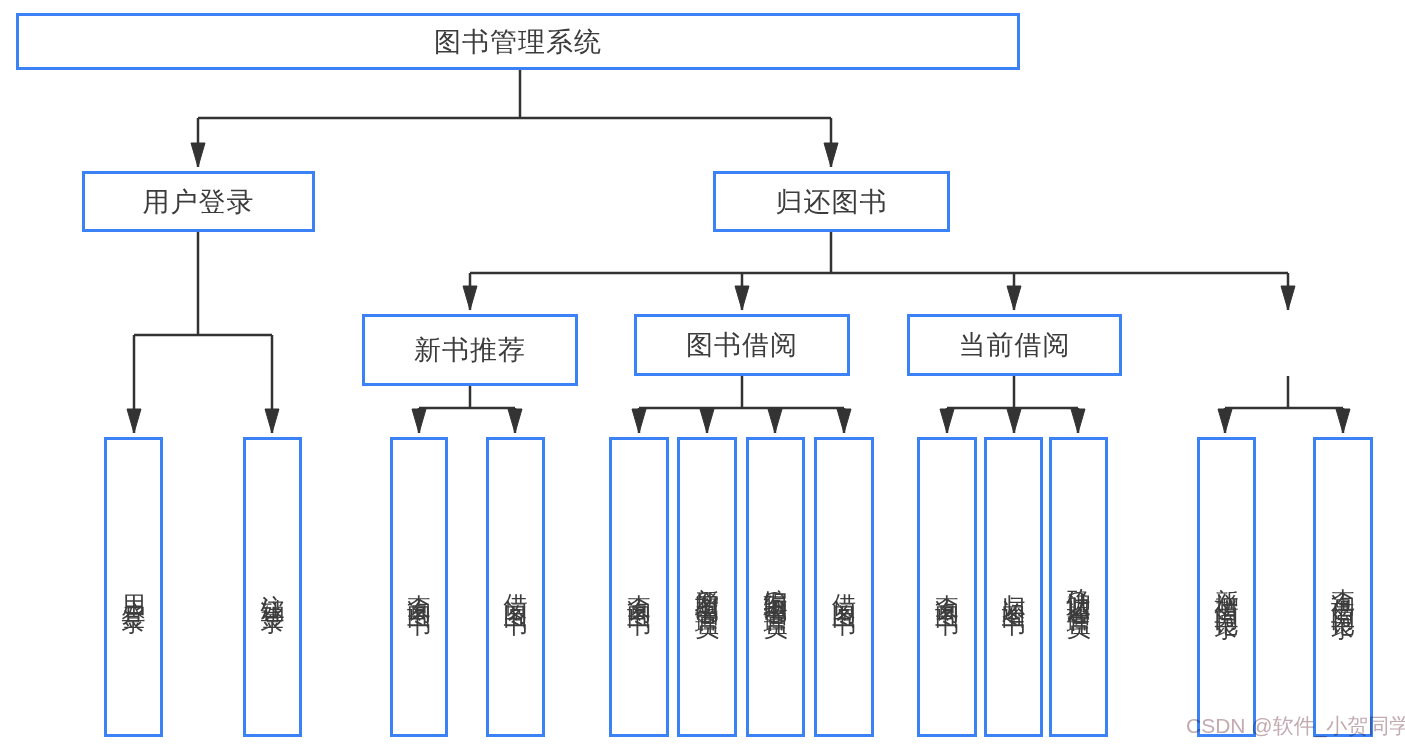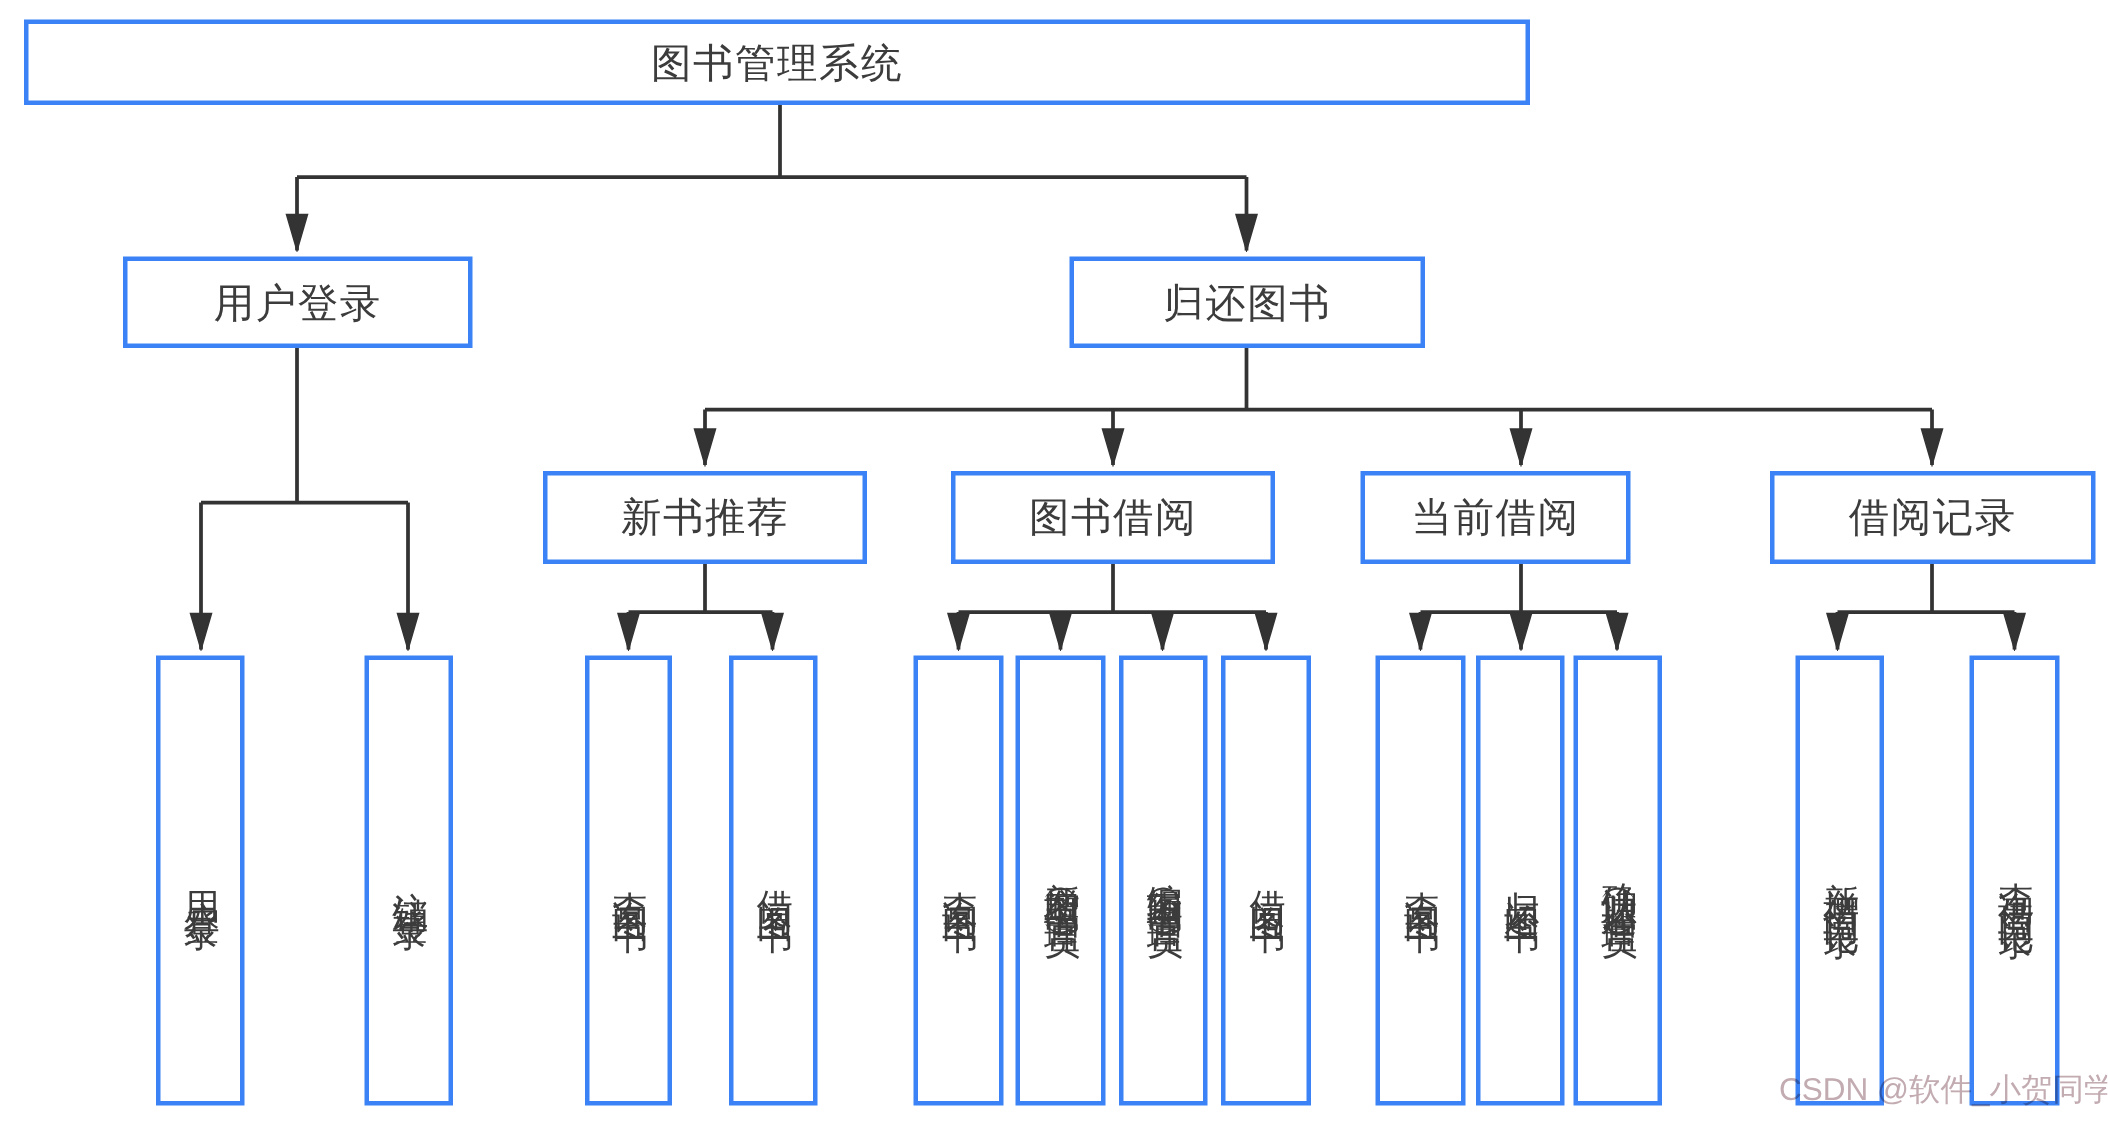--- a/index.html
+++ b/index.html
@@ -51,23 +51,23 @@
     line-height: 1;
     white-space: nowrap;
   }
   .v-node .vtext.tight {
     letter-spacing: 4px;
   }
   
   #node-root            { left: 16px;   top: 13px;  width: 1004px; height: 57px; }
   #node-user-login      { left: 82px;   top: 171px; width: 233px;  height: 61px; }
   #node-book-mgmt       { left: 713px;  top: 171px; width: 237px;  height: 61px; }
-  #node-new-books       { left: 362px;  top: 314px; width: 216px;  height: 62px; }
+  #node-new-books       { left: 362px;  top: 314px; width: 216px;  height: 72px; }
   #node-book-borrow     { left: 634px;  top: 314px; width: 216px;  height: 62px; }
-  #node-current-borrow  { left: 907px;  top: 314px; width: 180px;  height: 62px; }
+  #node-current-borrow  { left: 907px;  top: 314px; width: 215px;  height: 62px; }
   #node-borrow-records  { left: 1180px; top: 314px; width: 217px;  height: 62px; }
   
   #node-v-user-login    { left: 104px; }
   #node-v-logout        { left: 243px; }
   #node-v-query-books-1 { left: 390px;  width: 58px; }
   #node-v-borrow-books-1{ left: 486px; }
   #node-v-query-books-2 { left: 609px;  width: 60px; }
   #node-v-add-books     { left: 677px;  width: 60px; }
   #node-v-edit-books    { left: 746px; }
   #node-v-borrow-books-2{ left: 814px;  width: 60px; }
@@ -155,23 +155,20 @@
 
   <div class="node h-node" id="node-new-books">
     <span>新书推荐</span>
   </div>
   <div class="node h-node" id="node-book-borrow">
     <span>图书借阅</span>
   </div>
   <div class="node h-node" id="node-current-borrow">
     <span>当前借阅</span>
   </div>
-  <div class="node h-node" id="node-borrow-records">
-    <span>借阅记录</span>
-  </div>
 
   <div class="node v-node" id="node-v-user-login">
     <span class="vtext">用户登录</span>
   </div>
   <div class="node v-node" id="node-v-logout">
     <span class="vtext">注销登录</span>
   </div>
 
   <div class="node v-node" id="node-v-query-books-1">
     <span class="vtext">查询图书</span>

